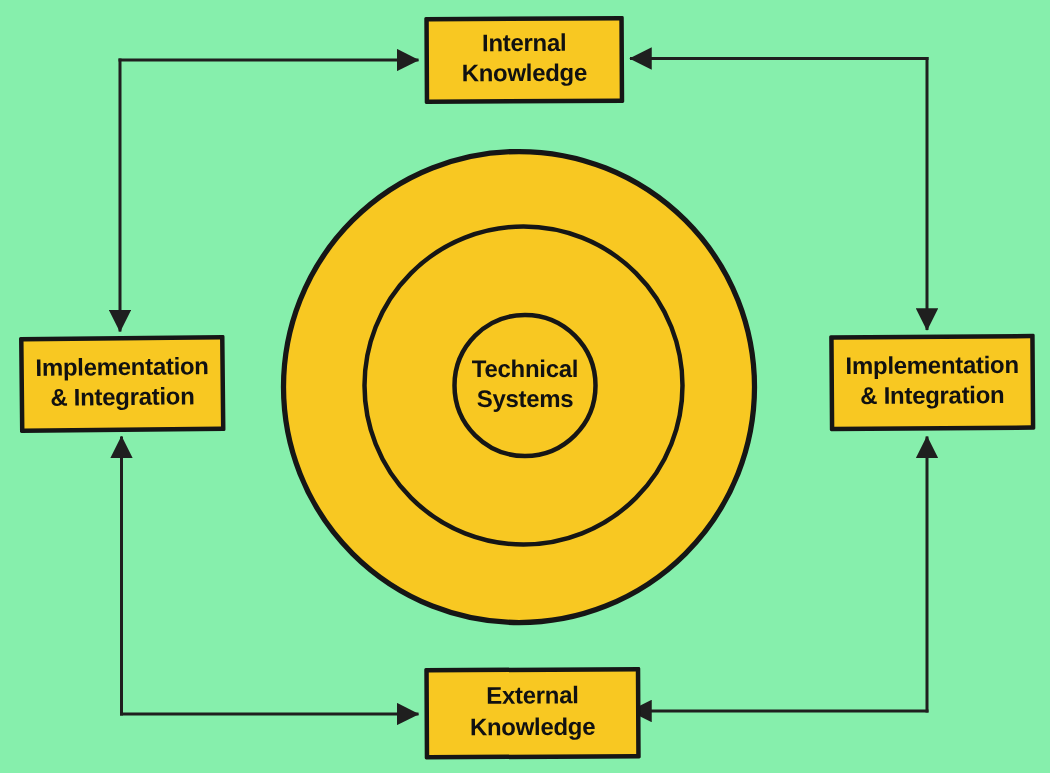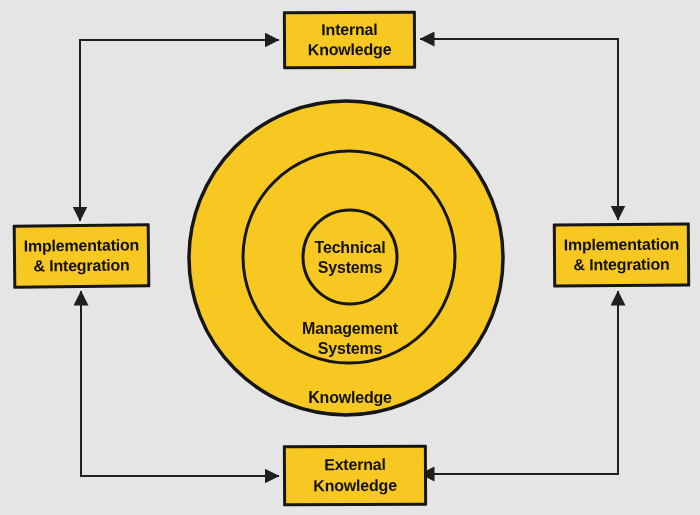--- a/index.html
+++ b/index.html
@@ -5,21 +5,21 @@
   html, body {
     margin: 0;
     padding: 0;
     background: #ffffff;
     font-family: "Liberation Sans", sans-serif;
   }
   .canvas {
     position: relative;
     width: 700px;
     height: 515px;
-    background: #e5e5e5;
+    background: #86efac;
     overflow: hidden;
   }
   .wires {
     position: absolute;
     left: 0;
     top: 0;
     width: 700px;
     height: 515px;
   }
   .connector {
@@ -104,16 +104,14 @@
 
   <div class="box box-right">
     <span>Implementation &amp; Integration</span>
   </div>
 
   <div class="box box-bottom">
     <span>External Knowledge</span>
   </div>
 
   <div class="ring-label label-technical">Technical Systems</div>
-  <div class="ring-label label-management">Management Systems</div>
-  <div class="ring-label label-knowledge">Knowledge</div>
 
 </div>
 
 </body></html>

